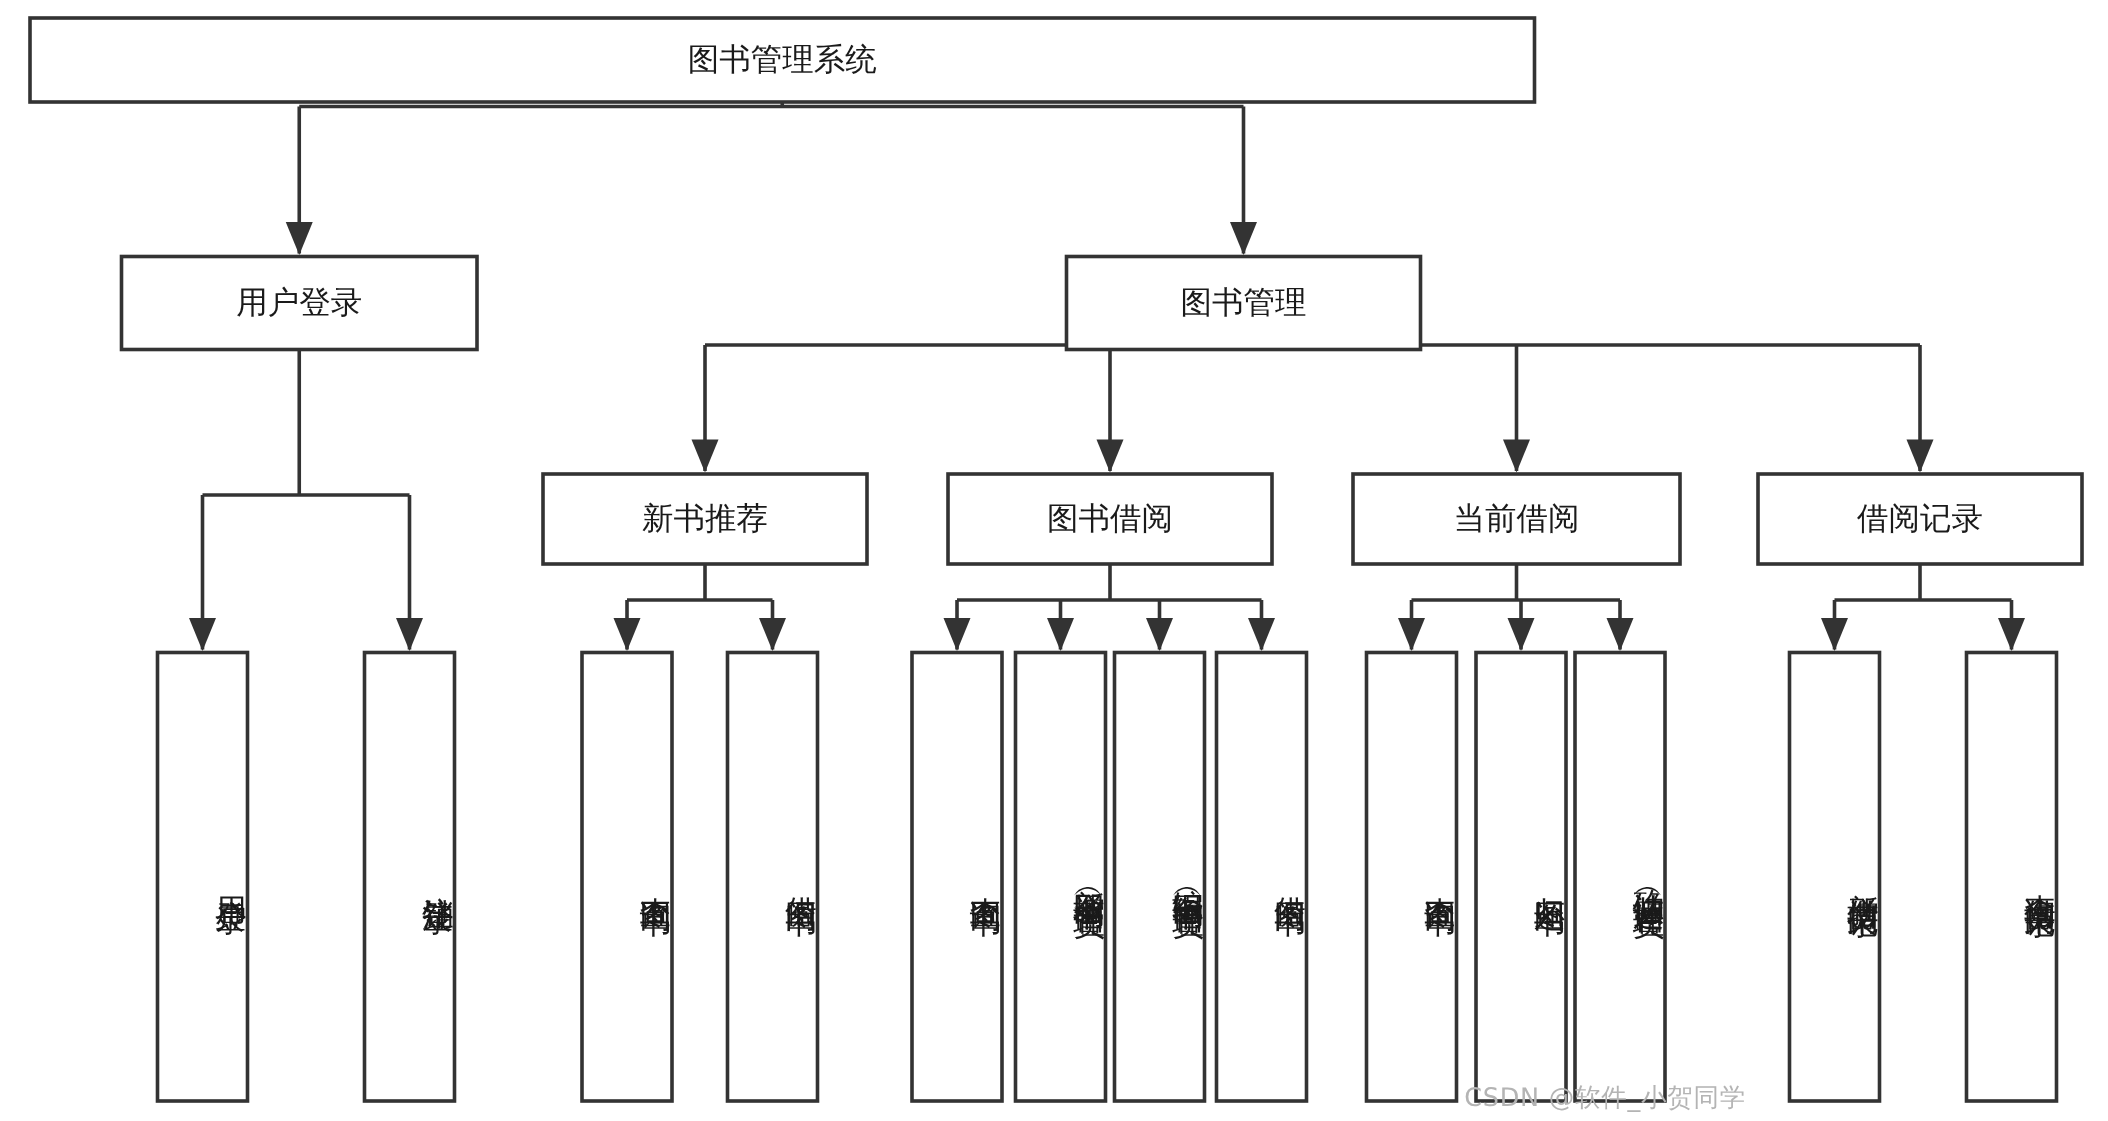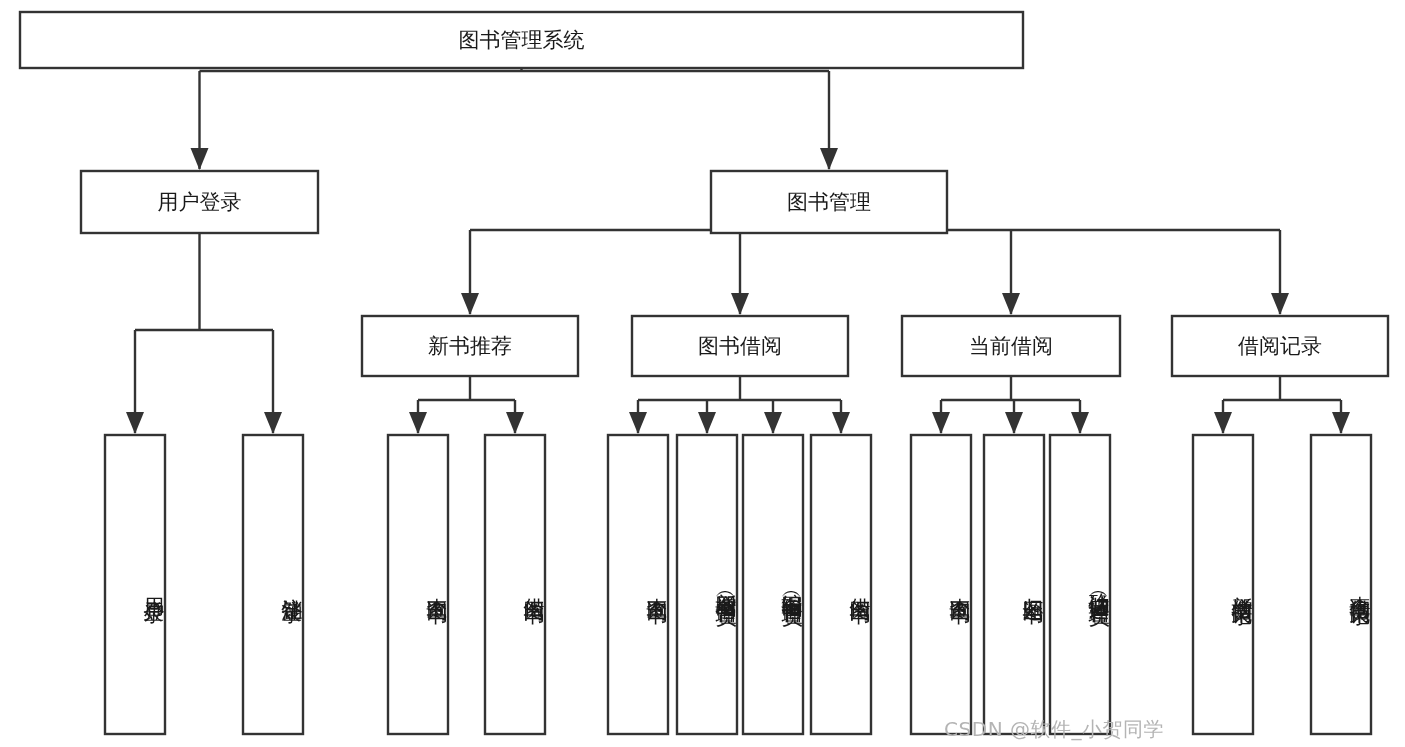--- a/index.html
+++ b/index.html
@@ -63,21 +63,21 @@
     align-items: flex-start;
     justify-content: center;
     white-space: nowrap;
     pointer-events: none;
   }
   .watermark {
     position: absolute;
     right: 8px;
     bottom: 4px;
     font-family: "DejaVu Sans", "Liberation Sans", sans-serif;
-    font-size: 20px;
+    font-size: 17px;
     color: #b4b4b4;
     letter-spacing: 0.5px;
     white-space: nowrap;
   }
 </style>
 </head>
 <body>
 
 <div id="diagram-root">
   <svg class="flow" viewBox="0 0 1405 747">

